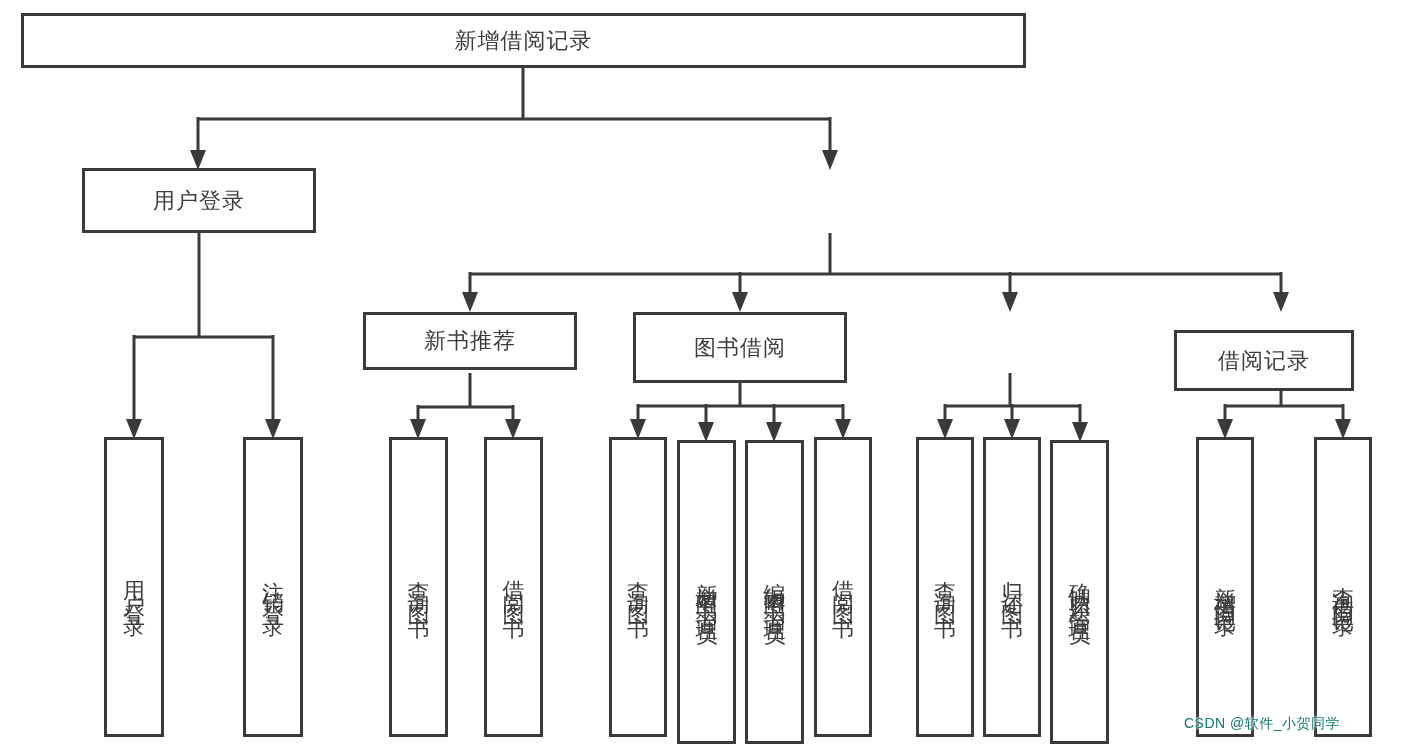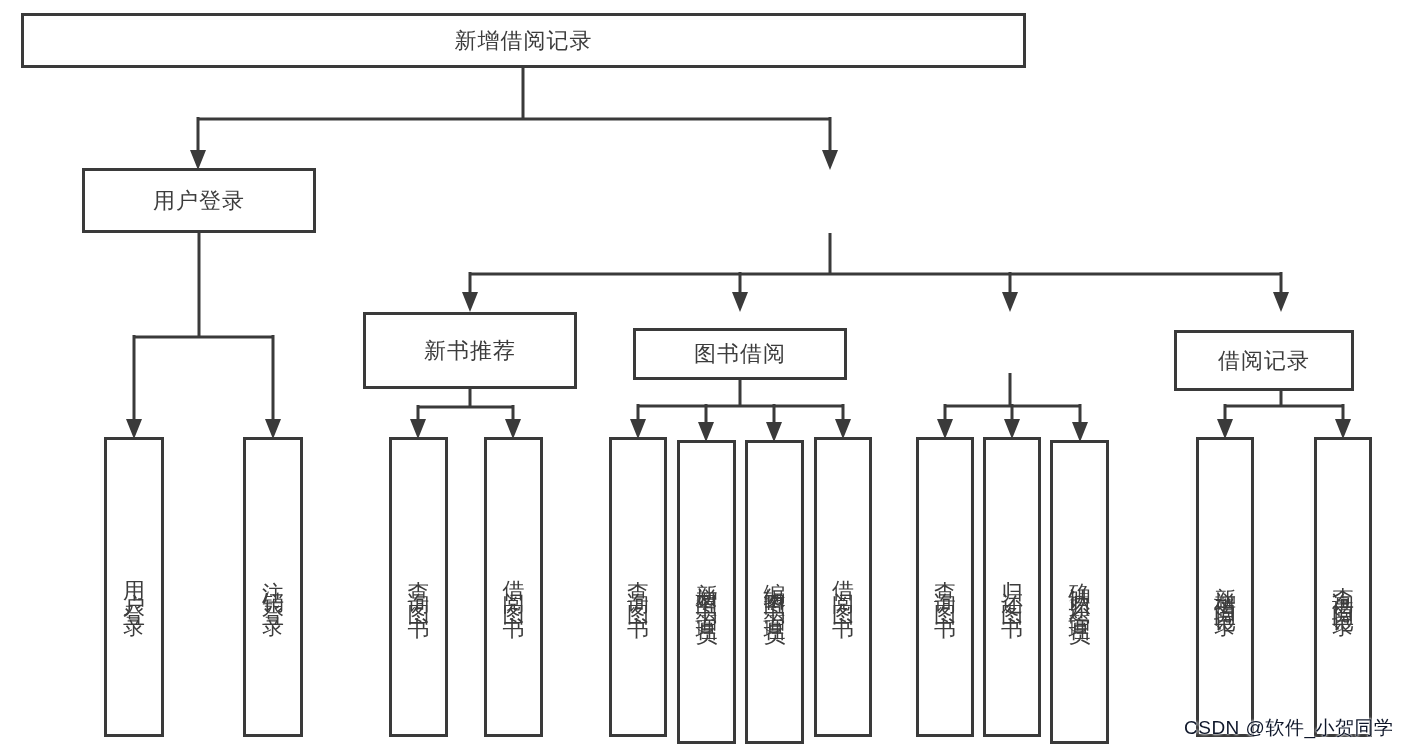--- a/index.html
+++ b/index.html
@@ -12,22 +12,22 @@
     position:absolute;box-sizing:border-box;background:#ffffff;
     border:3px solid #3a3a3a;display:flex;align-items:center;justify-content:center;
   }
   .hbox .lbl{font-size:22px;letter-spacing:1px;white-space:nowrap;}
   .vbox .vlbl{
     writing-mode:vertical-rl;text-orientation:mixed;
     font-size:22px;letter-spacing:12px;line-height:1;white-space:nowrap;
   }
   .vbox .vlbl.tight{letter-spacing:6px;}
   .watermark{
-    position:absolute;left:1184px;top:715px;font-size:19px;letter-spacing:0.5px;
-    color:#0f172a;white-space:nowrap;z-index:5;
+    position:absolute;left:1184px;top:715px;font-size:14px;letter-spacing:0.5px;
+    color:#0f766e;white-space:nowrap;z-index:5;
     text-shadow:0 0 3px #ffffff,0 0 3px #ffffff,0 0 1px #ffffff;
   }
 </style>
 </head>
 <body>
 
 <div class="canvas">
 
   <svg class="connectors" width="1405" height="747" viewBox="0 0 1405 747">
 
@@ -55,24 +55,24 @@
   </svg>
 
   <div class="box hbox" style="left:21px;top:13px;width:1005px;height:55px">
     <span class="lbl">新增借阅记录</span>
   </div>
 
   <div class="box hbox" style="left:82px;top:168px;width:234px;height:65px">
     <span class="lbl">用户登录</span>
   </div>
 
-  <div class="box hbox" style="left:363px;top:312px;width:214px;height:77px">
+  <div class="box hbox" style="left:363px;top:312px;width:214px;height:58px">
     <span class="lbl">新书推荐</span>
   </div>
-  <div class="box hbox" style="left:633px;top:328px;width:214px;height:52px">
+  <div class="box hbox" style="left:633px;top:312px;width:214px;height:71px">
     <span class="lbl">图书借阅</span>
   </div>
   <div class="box hbox" style="left:1174px;top:330px;width:180px;height:61px">
     <span class="lbl">借阅记录</span>
   </div>
 
   <div class="box vbox" style="left:104px;top:437px;width:60px;height:300px">
     <span class="vlbl">用户登录</span>
   </div>
   <div class="box vbox" style="left:243px;top:437px;width:60px;height:300px">

